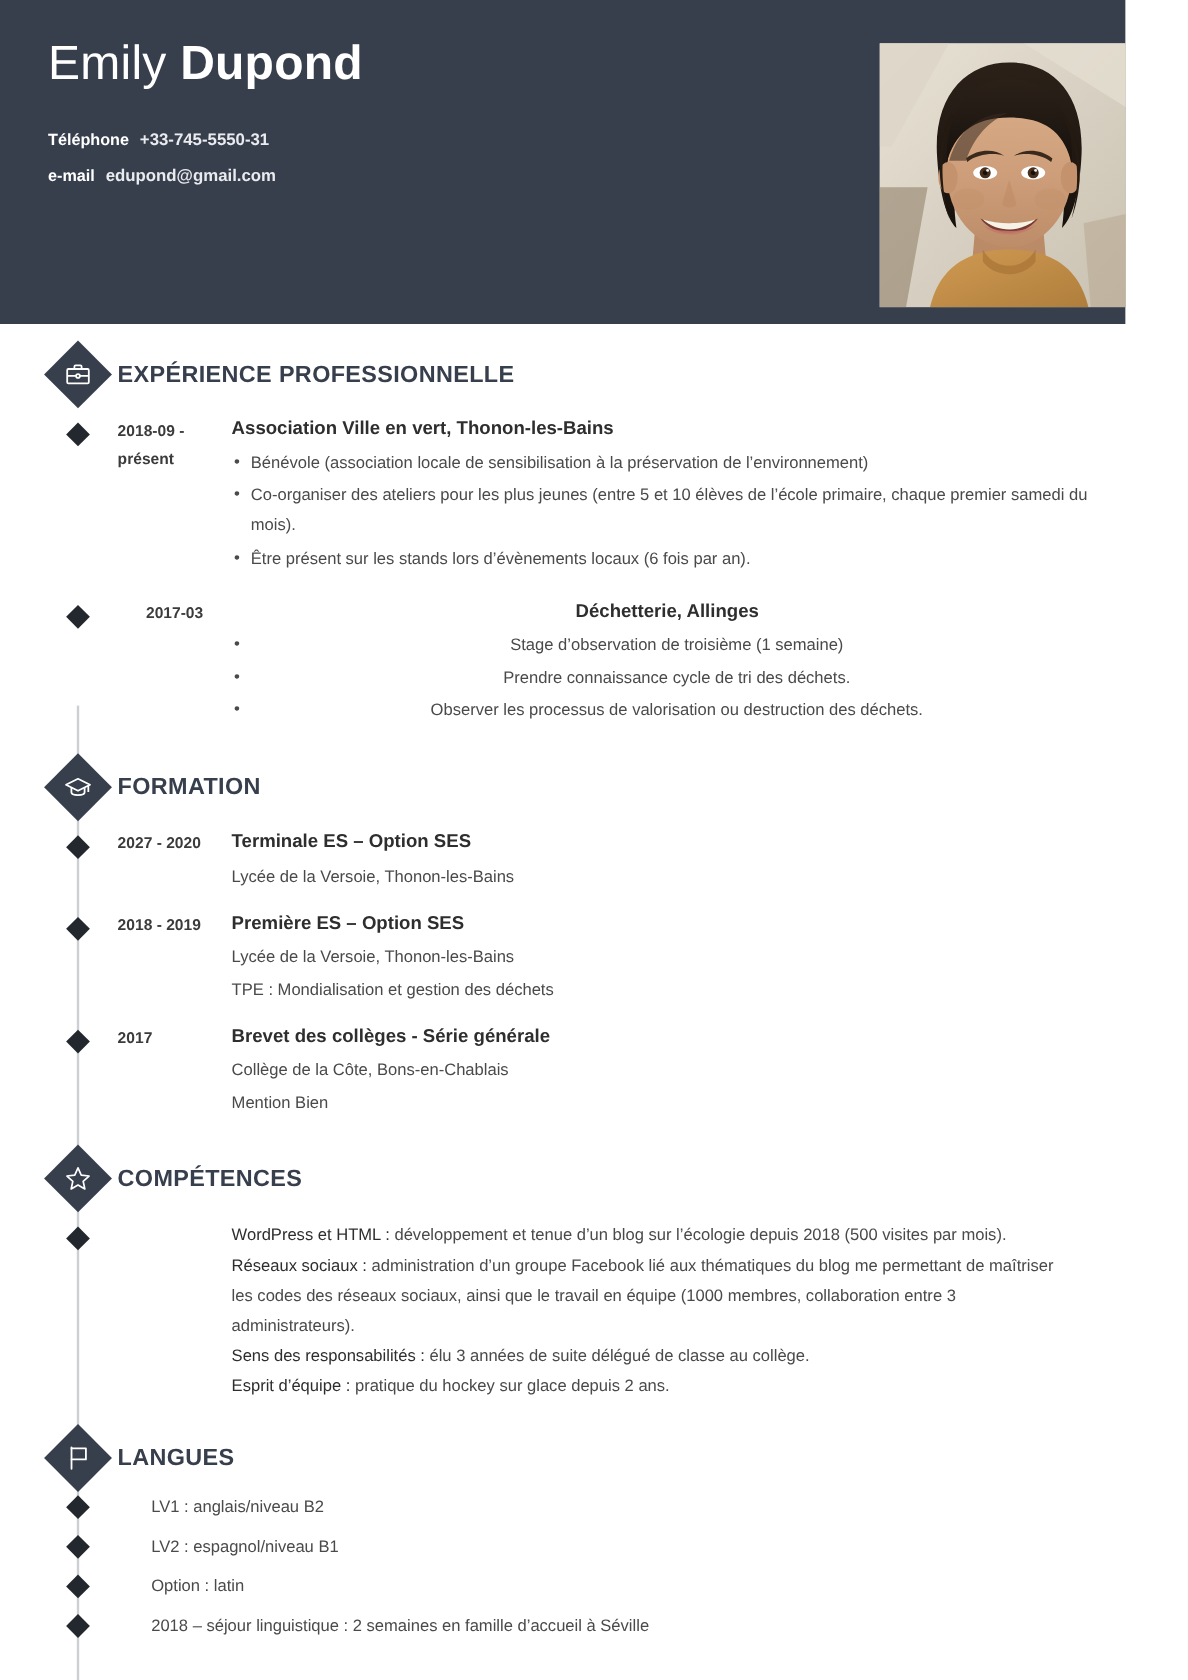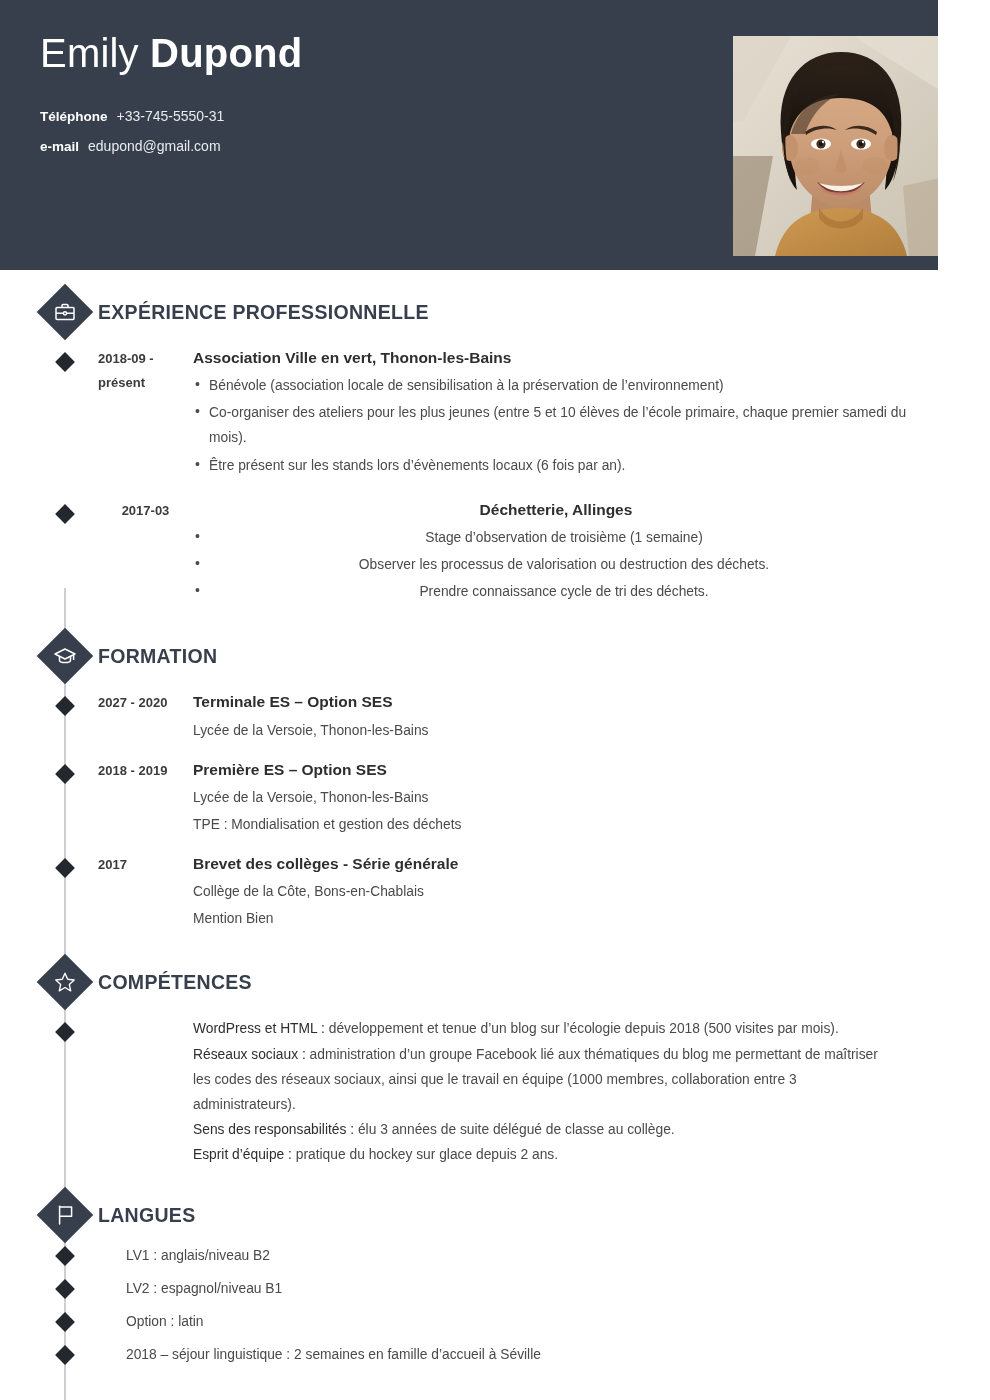--- a/index.html
+++ b/index.html
@@ -65,21 +65,21 @@
     color: #e7e9ec;
     white-space: nowrap;
   }
   .contact-label {
     font-weight: 700;
     color: #ffffff;
     margin-right: 9px;
     font-size: 13.5px;
   }
   .contact-value {
-    font-weight: 400;
+    font-weight: 700;
     color: #e9ebee;
     font-size: 14px;
   }
 
   .photo-frame {
     position: absolute;
     left: 733px;
     top: 36px;
     width: 216px;
     height: 220px;
@@ -379,22 +379,22 @@
         </div>
       </div>
 
       <div class="entry" style="margin-top:18px;text-align:center;">
         <div class="marker"></div>
         <div class="entry-date">2017-03</div>
         <div class="entry-body">
           <div class="entry-title">Déchetterie, Allinges</div>
           <ul class="bullets">
             <li>Stage d’observation de troisième (1 semaine)</li>
+            <li>Prendre connaissance cycle de tri des déchets.</li>
             <li>Observer les processus de valorisation ou destruction des déchets.</li>
-            <li>Prendre connaissance cycle de tri des déchets.</li>
           </ul>
         </div>
       </div>
     </div>
 
     <div class="section sec-form">
       <div class="section-head">
         <div class="diamond">
           <span class="glyph">
             <svg width="24" height="24" viewBox="0 0 24 24" fill="none" stroke="#ffffff" stroke-width="1.5" stroke-linejoin="round">

